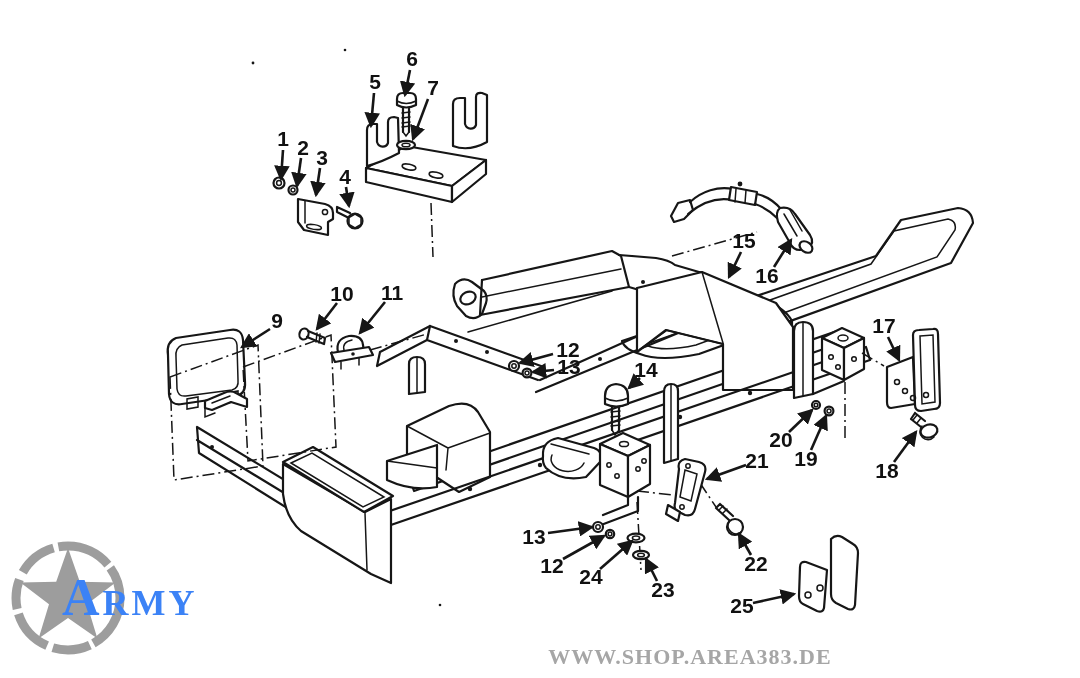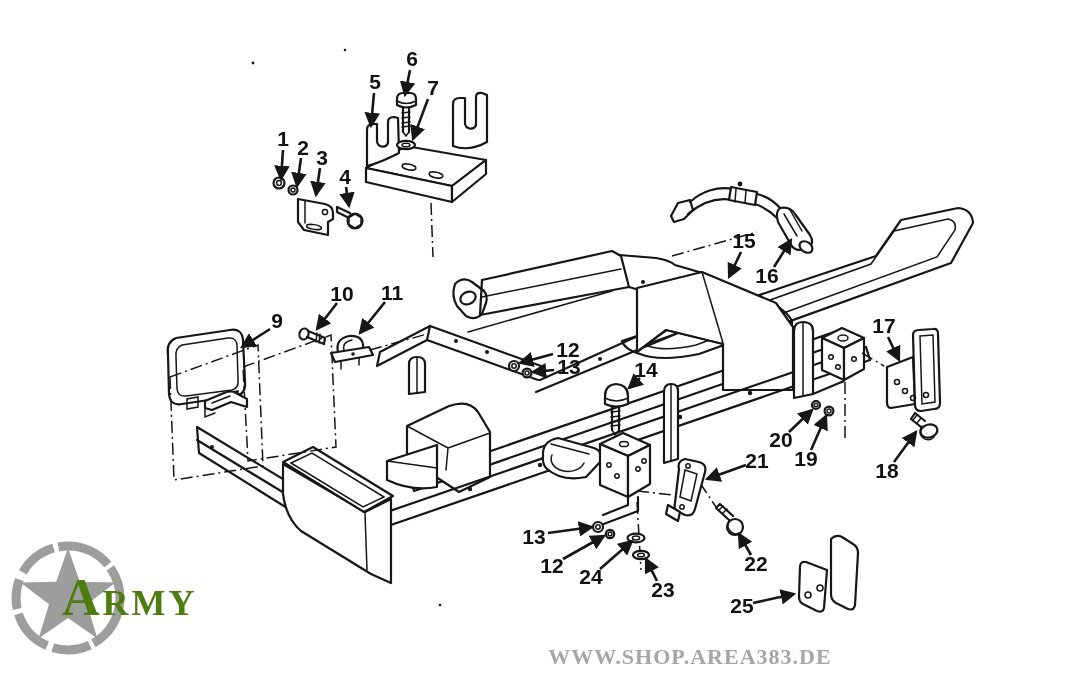--- a/index.html
+++ b/index.html
@@ -361,16 +361,16 @@
         <text x="552" y="573" class="callout-text">12</text>
         <line x1="753" y1="603" x2="794" y2="594" class="callout-line" marker-end="url(#arrowhead)"></line>
         <text x="742" y="613" class="callout-text">25</text>
       </g>
   </svg>
 
   <svg class="wm-star-svg" width="140" height="160" viewBox="0 0 140 160">
     <circle cx="64" cy="83" r="52" fill="none" stroke="#9d9d9d" stroke-width="9" stroke-dasharray="55 4 38 6 44 5 30 8 40 5"></circle>
     <polygon fill="#9d9d9d" points="64,33 75.8,66.8 111.6,67.5 83,89.2 93.4,123.5 64,103 34.6,123.5 45,89.2 16.4,67.5 52.2,66.8"></polygon>
   </svg>
-  <div class="wm-text wm-army" style="color: #4d7c0f;">Army</div>
+  <div class="wm-text wm-army" style="color: #3b82f6;">Army</div>
 
   <div class="footer-url" style="color: rgb(166, 166, 166);">WWW.SHOP.AREA383.DE</div>
 </div>
 
 </body></html>

